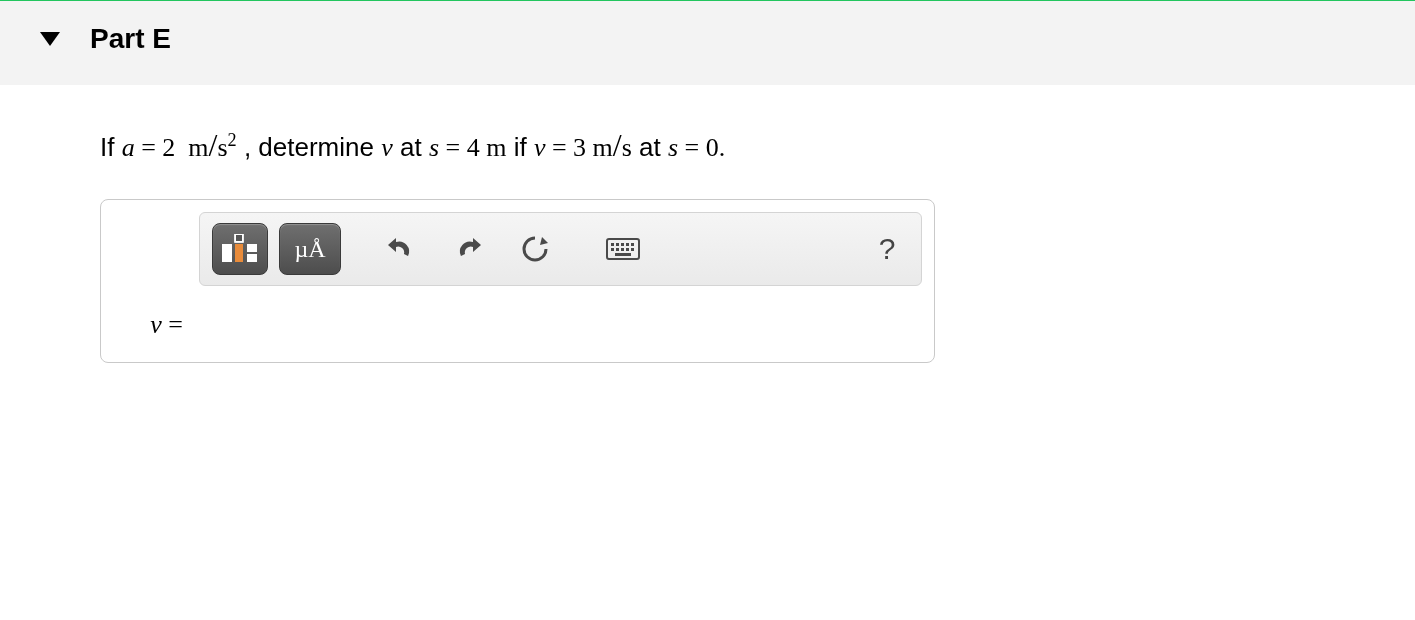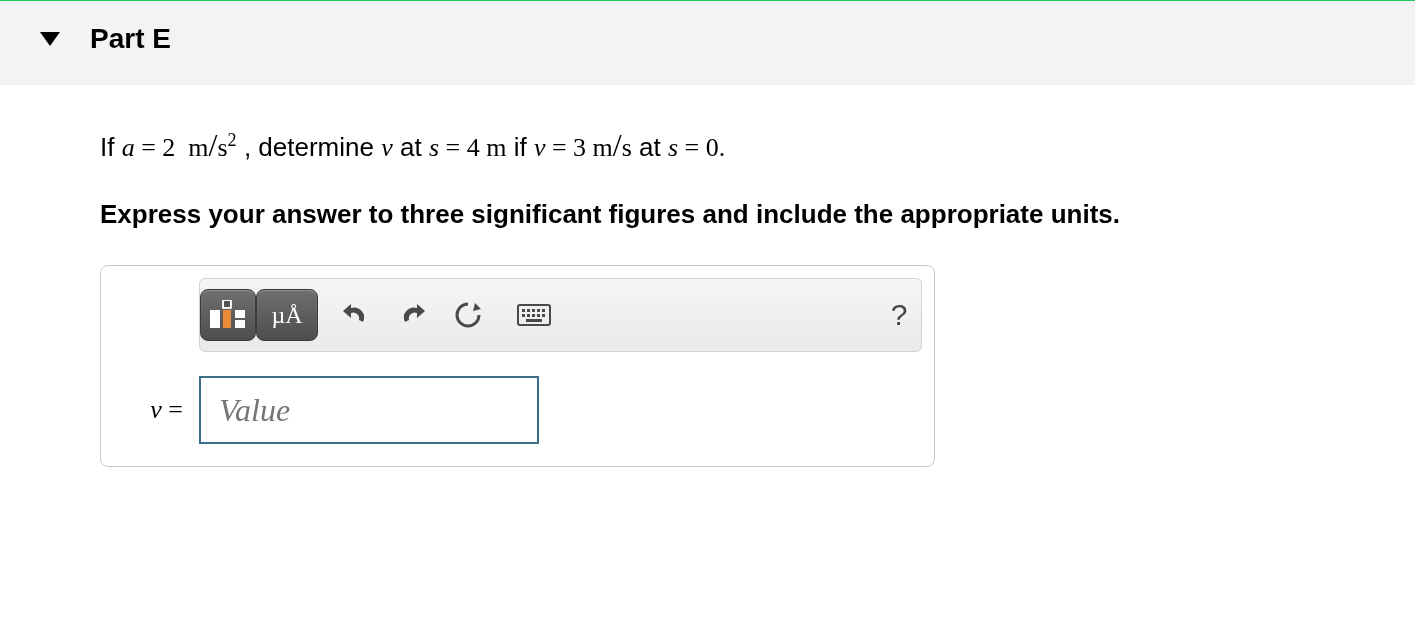--- a/index.html
+++ b/index.html
@@ -59,24 +59,24 @@
       border: 1px solid #c9c9c9;
       border-radius: 8px;
       padding: 12px;
       width: 835px;
       background: #ffffff;
     }
     .toolbar {
       background: linear-gradient(#f5f5f5, #eaeaea);
       border: 1px solid #d4d4d4;
       border-radius: 6px;
-      padding: 10px 0;
+      padding: 10px 12px;
       display: flex;
       align-items: flex-start;
-      gap: 0;
+      gap: 11px;
       margin-left: 86px;
       margin-bottom: 18px;
     }
     .toolbar-btn {
       display: inline-flex;
       align-items: center;
       justify-content: center;
       width: 56px;
       height: 52px;
       cursor: pointer;
@@ -161,21 +161,20 @@
   <div class="collapse-toggle"></div>
   <div class="part-title">Part E</div>
 </div>
 
 <div class="content">
 
   <div class="question-line">
     <span>If </span><span class="math-var">a</span><span class="math-upright"> = 2&nbsp; </span><span class="math-upright">m</span><span class="math-upright" style="font-size:32px;">/</span><span class="math-upright">s</span><sup class="math-upright">2</sup><span> , determine </span><span class="math-var">v</span><span> at </span><span class="math-var">s</span><span class="math-upright"> = 4 </span><span class="math-upright">m</span><span> if </span><span class="math-var">v</span><span class="math-upright"> = 3 </span><span class="math-upright">m</span><span class="math-upright" style="font-size:32px;">/</span><span class="math-upright">s</span><span> at </span><span class="math-var">s</span><span class="math-upright"> = 0.</span>
   </div>
 
-  <div class="instruction">Express your answer to three significant figures and include the appropriate units.</div>
 
   <div class="answer-panel">
     <div class="toolbar">
       <div class="toolbar-btn dark-btn templates-btn">
         <svg viewBox="0 0 36 30">
           <rect x="0" y="10" width="10" height="18" fill="#fff"></rect>
           <rect x="13" y="0" width="8" height="8" fill="#fff" stroke="#fff" stroke-width="1"></rect>
           <rect x="13" y="0" width="8" height="8" fill="none" stroke="#fff" stroke-width="1.5"></rect>
           <rect x="14" y="1" width="6" height="6" fill="#555"></rect>
           <rect x="13" y="10" width="8" height="18" fill="#e88b3a"></rect>
@@ -223,17 +222,16 @@
       <div style="flex:1;"></div>
       <div class="toolbar-btn plain-btn help-btn">
         <span>?</span>
       </div>
     </div>
 
     <div class="input-row">
       <div class="var-label">
         <span>v</span><span class="eq"> =</span>
       </div>
-      <input type="text" class="input-box value-box" placeholder="Value" style="">
     </div>
   </div>
 
 </div>
 
 </body></html>

